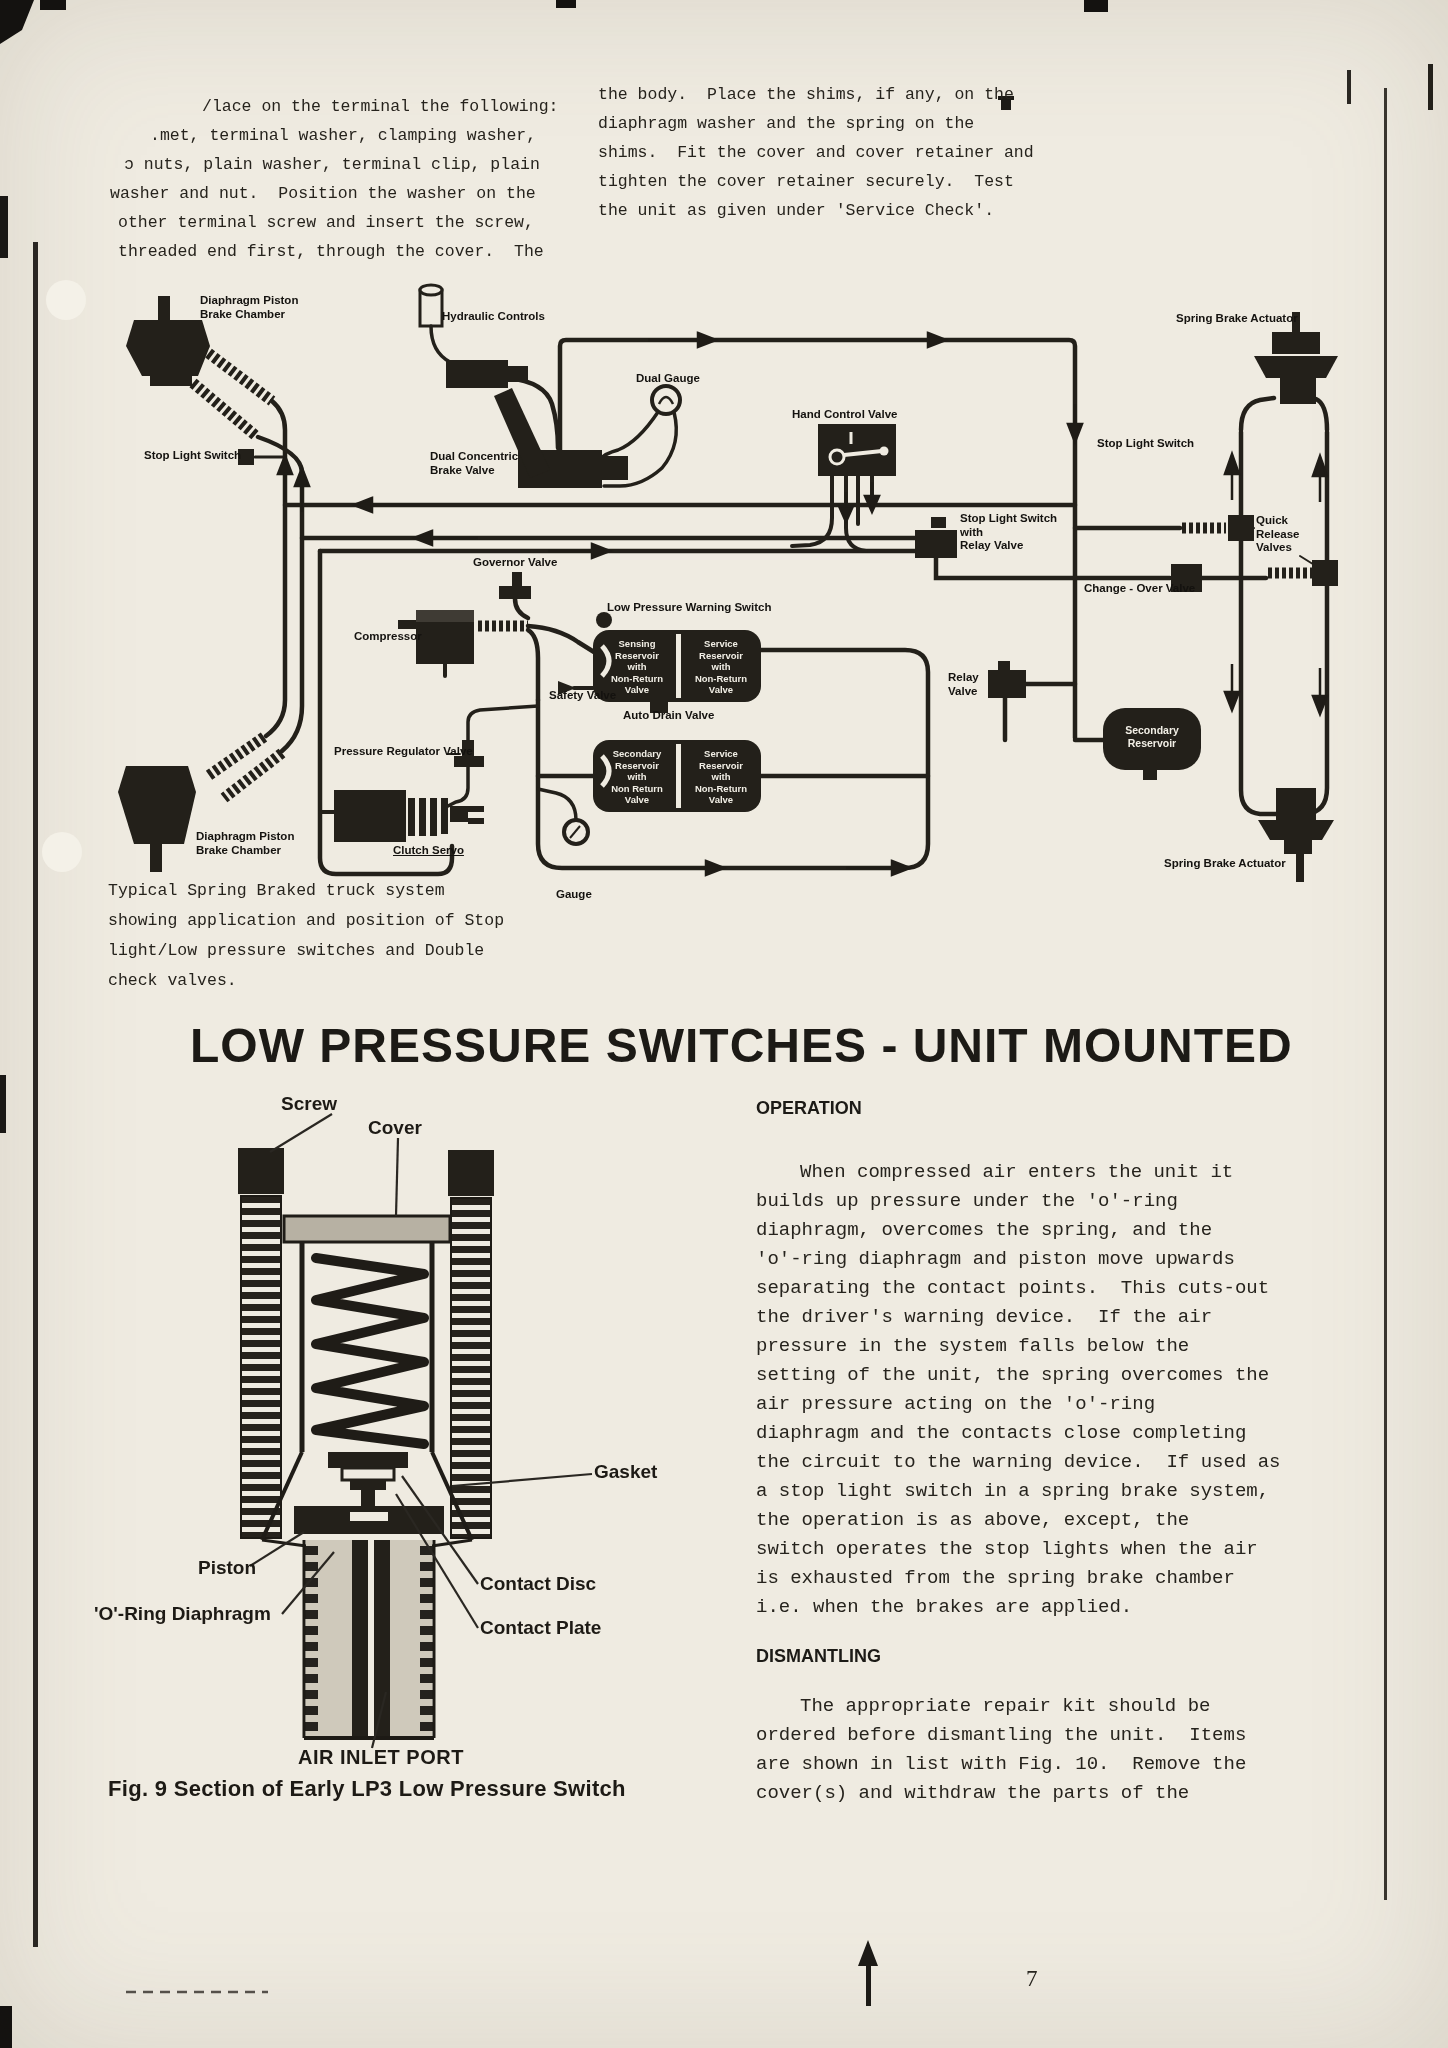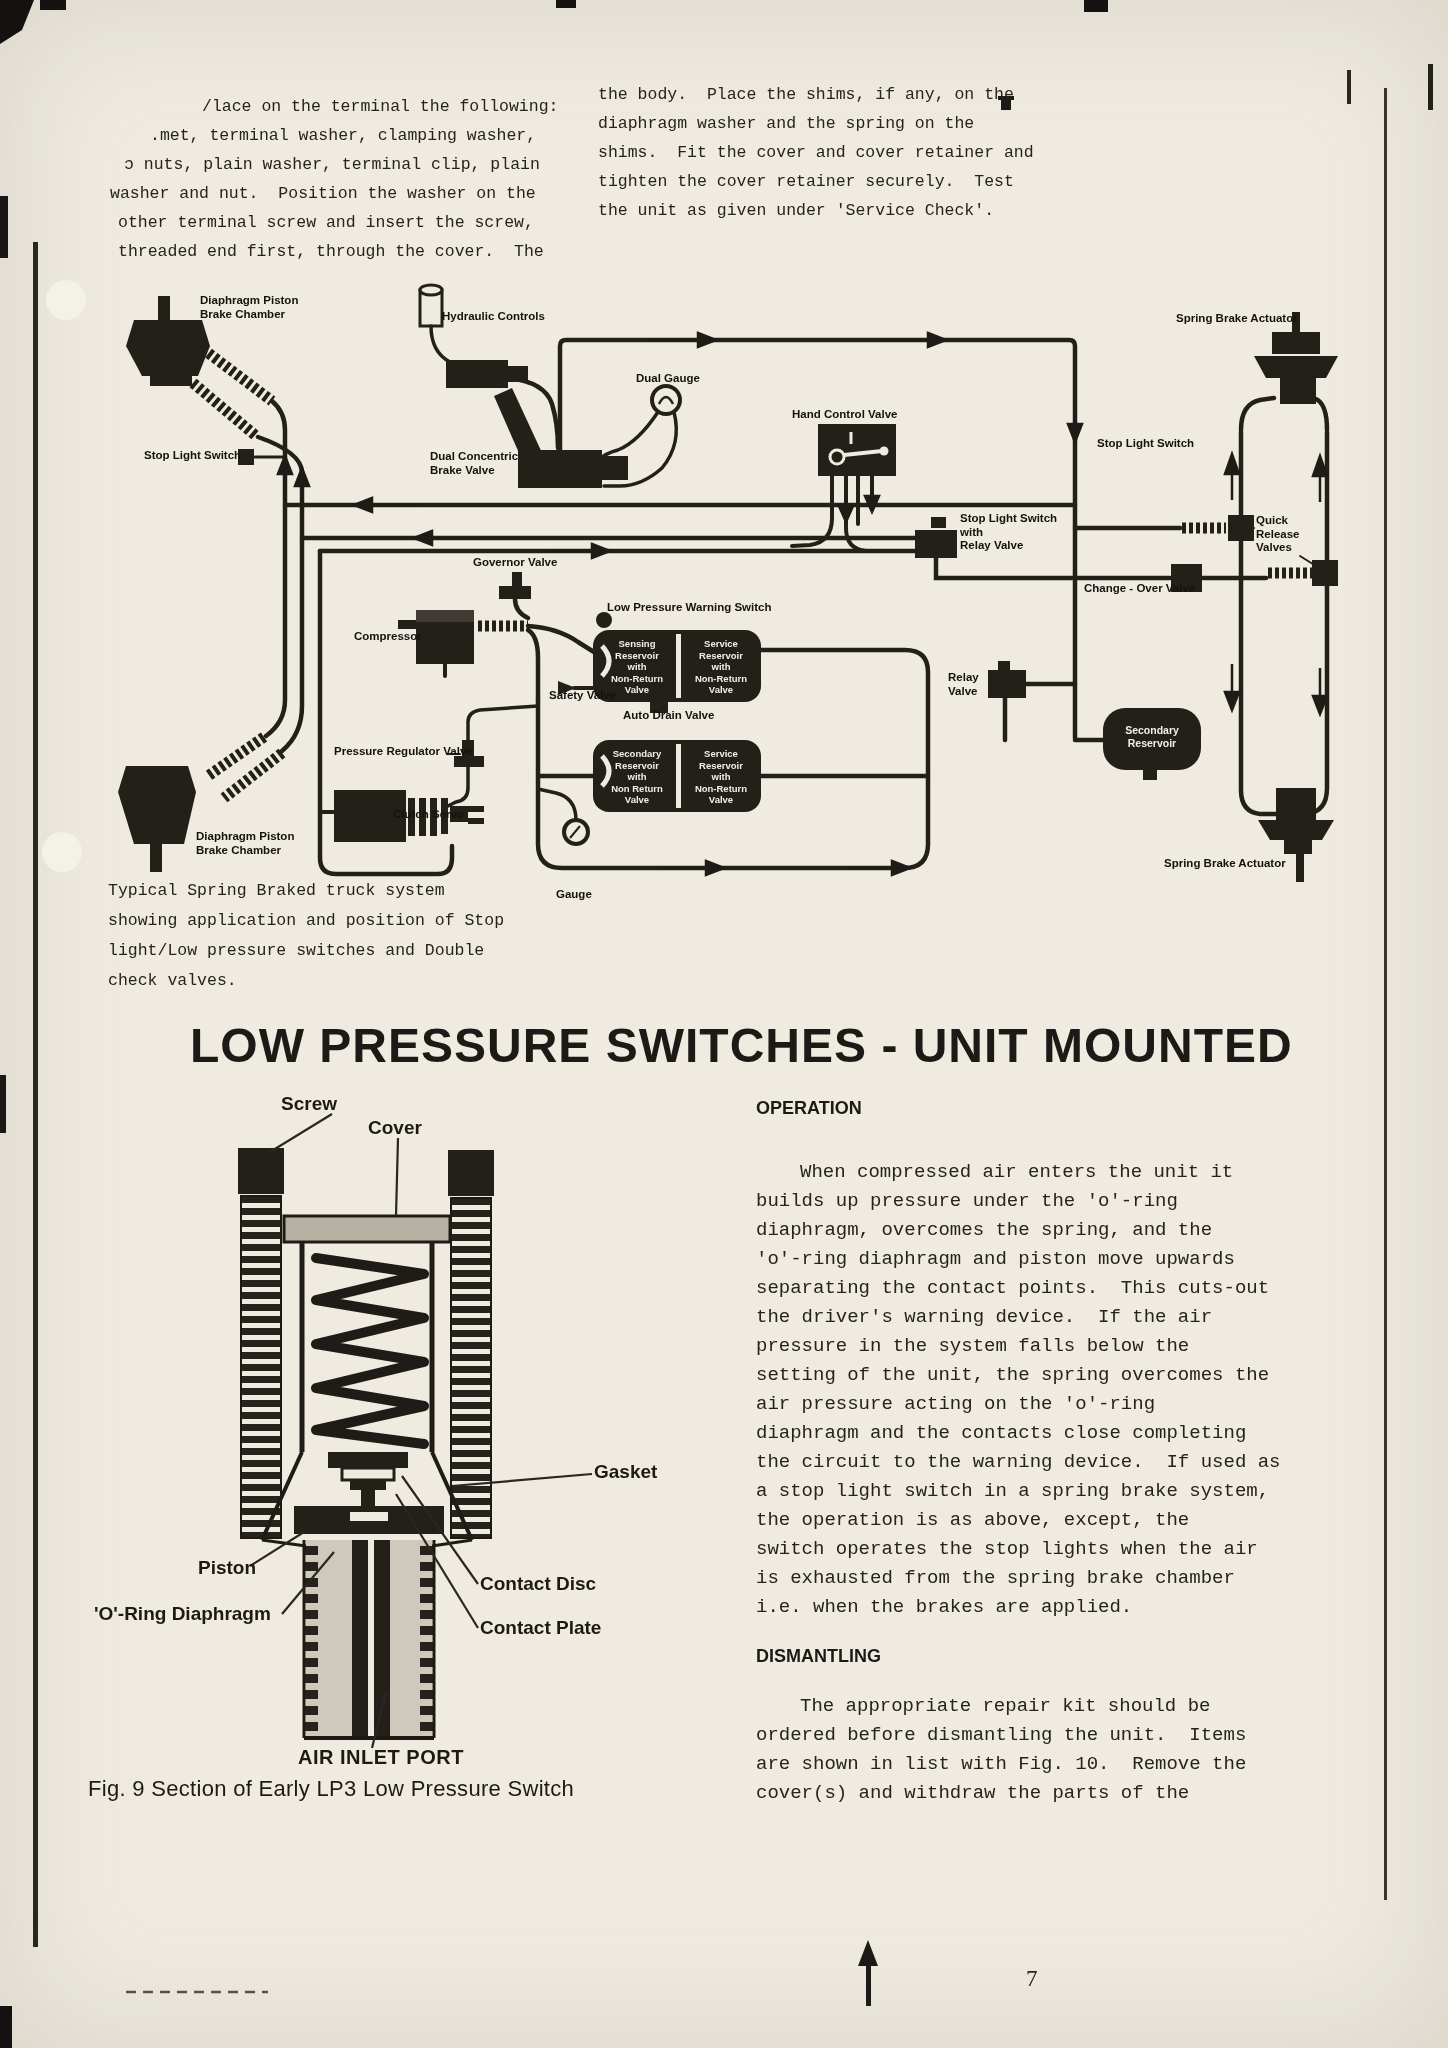--- a/index.html
+++ b/index.html
@@ -19,21 +19,21 @@
   .intro-left .pl:nth-child(5){padding-left:22px;}
   .intro-left .pl:nth-child(6){padding-left:22px;}
   .op .pl:first-child,.dis .pl:first-child{padding-left:44px;}
   .dl{position:absolute;font-weight:600;font-size:11.5px;line-height:1.18;white-space:pre-line;color:#14120f;}
   .tk{position:absolute;width:80px;text-align:center;font-weight:700;font-size:9.5px;line-height:1.22;
       white-space:pre-line;color:#f2efe6;}
   .tk2{position:absolute;width:90px;text-align:center;font-weight:700;font-size:10.5px;line-height:1.25;
       white-space:pre-line;color:#f2efe6;}
   .fl{position:absolute;font-weight:600;font-size:19px;line-height:1.1;color:#1d1a15;}
   .air{font-weight:700;font-size:20px;letter-spacing:.5px;}
-  .figcap{position:absolute;font-weight:400;font-size:22px;letter-spacing:.3px;color:#1d1a15;}
+  .figcap{position:absolute;font-weight:700;font-size:22px;letter-spacing:.3px;color:#1d1a15;margin-left:20px;}
   .h1{position:absolute;left:190px;top:1018px;font-weight:700;font-size:48px;letter-spacing:1px;color:#1c1a16;}
   .sech{position:absolute;font-weight:700;font-size:18px;color:#1c1a16;}
   .pagenum{position:absolute;left:1026px;top:1966px;font-family:"Liberation Serif",serif;font-size:23px;color:#26231d;}
 </style>
 </head>
 <body>
 
 <div class="page">
 
 <svg class="art" width="1448" height="2048" viewBox="0 0 1448 2048">
@@ -298,21 +298,21 @@
 Valves</div>
 <div class="dl" style="left:1084px;top:582px;">Change - Over Valve</div>
 <div class="dl" style="left:473px;top:556px;">Governor Valve</div>
 <div class="dl" style="left:607px;top:601px;">Low Pressure Warning Switch</div>
 <div class="dl" style="left:354px;top:630px;">Compressor</div>
 <div class="dl" style="left:549px;top:689px;">Safety Valve</div>
 <div class="dl" style="left:623px;top:709px;">Auto Drain Valve</div>
 <div class="dl" style="left:948px;top:671px;">Relay
 Valve</div>
 <div class="dl" style="left:334px;top:745px;">Pressure Regulator Valve</div>
-<div class="dl" style="left:393px;top:808px;">Clutch Servo</div>
+<div class="dl" style="left:393px;top:844px;text-decoration:underline;">Clutch Servo</div>
 <div class="dl" style="left:556px;top:888px;">Gauge</div>
 <div class="dl" style="left:196px;top:830px;">Diaphragm Piston
 Brake Chamber</div>
 <div class="dl" style="left:1164px;top:857px;">Spring Brake Actuator</div>
 <div class="tk" style="left:597px;top:638px;">Sensing
 Reservoir
 with
 Non-Return
 Valve</div>
 <div class="tk" style="left:681px;top:638px;">Service

